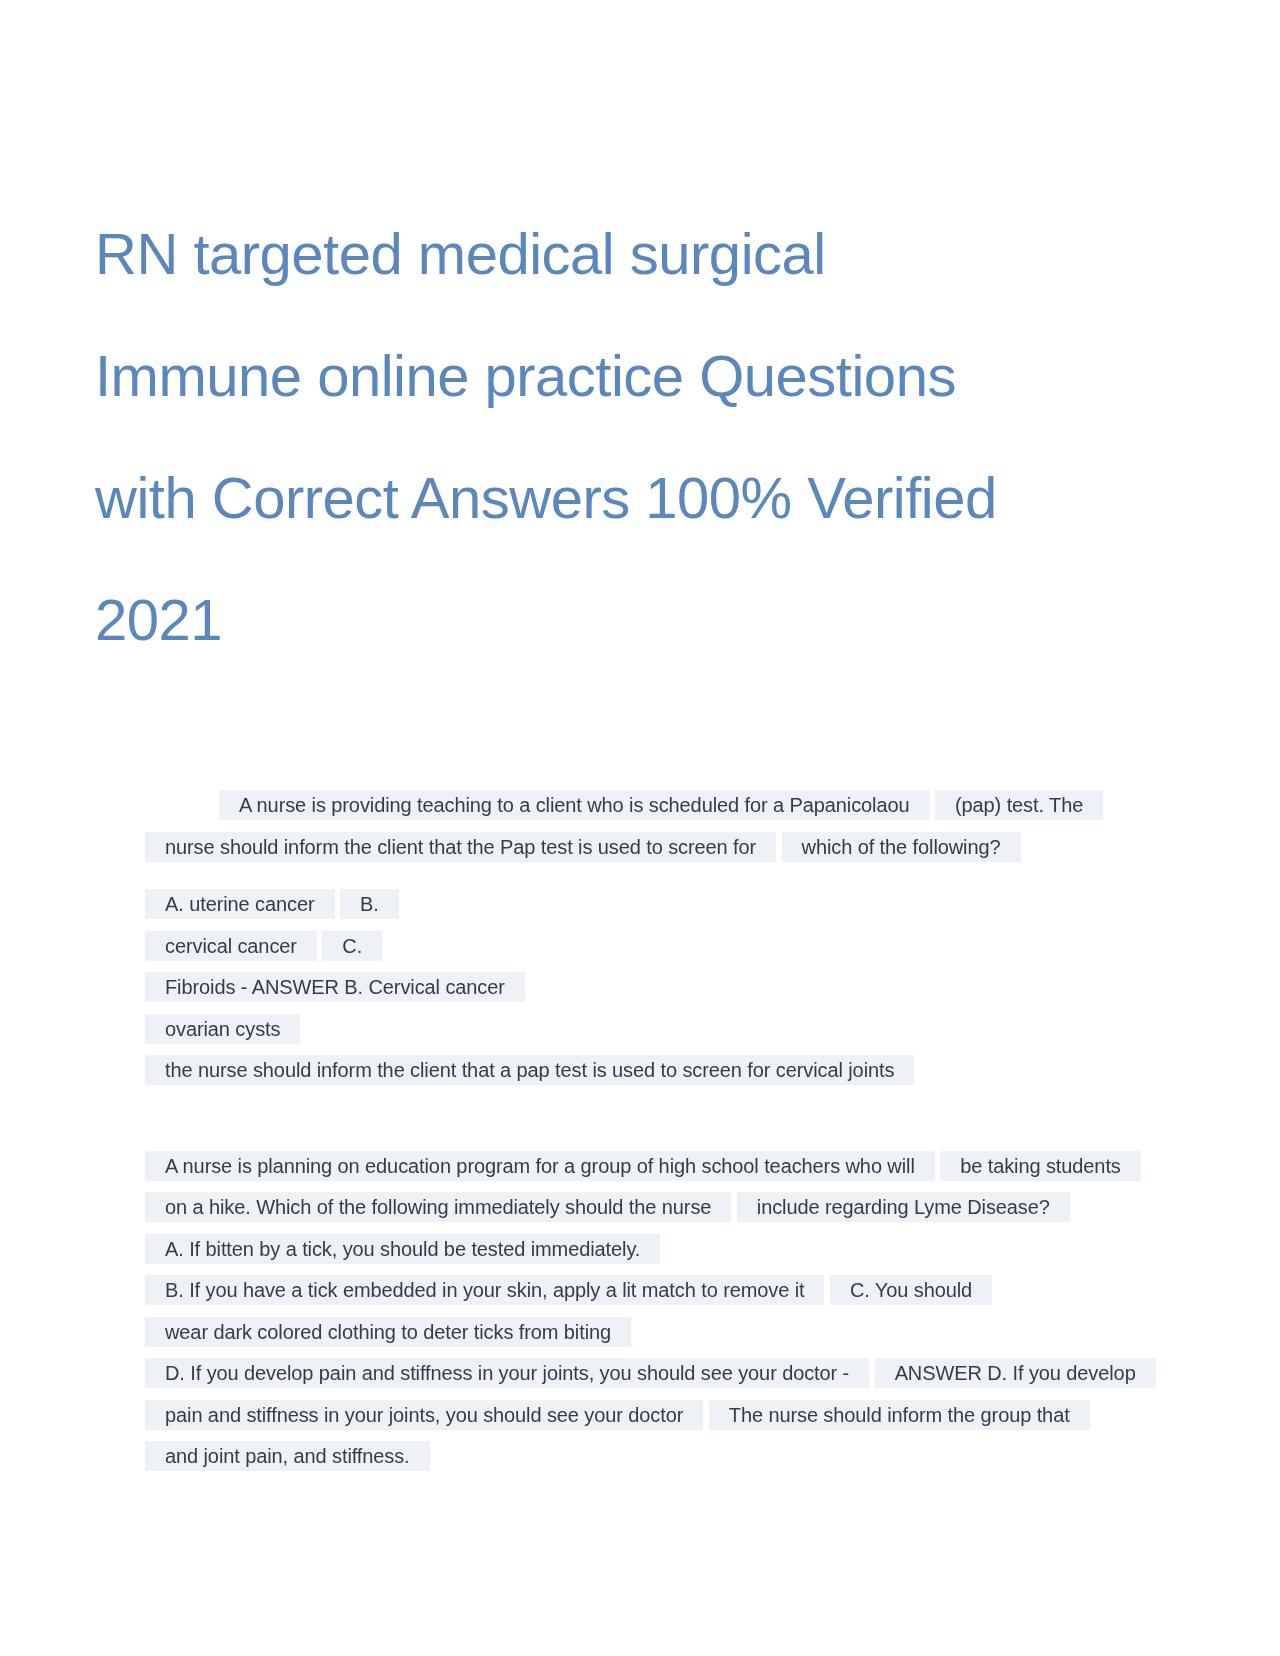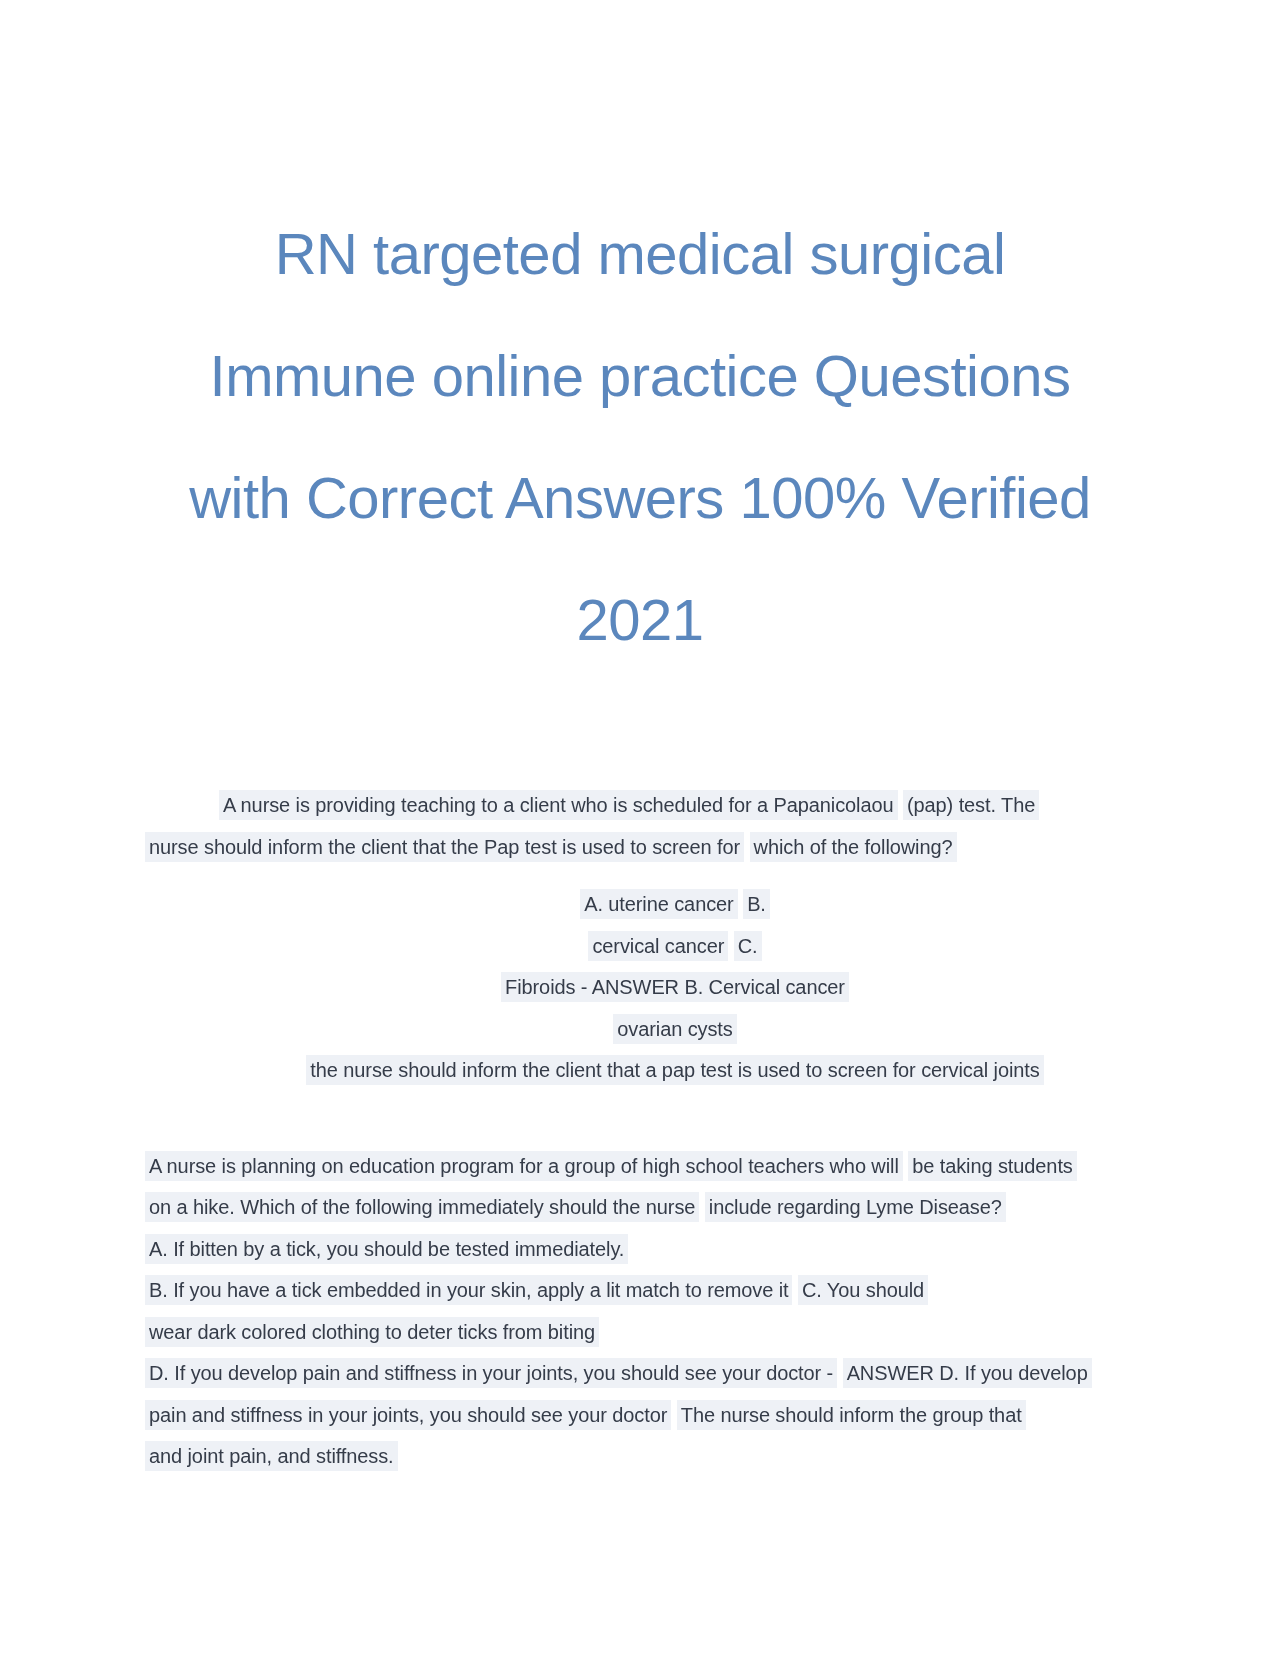--- a/index.html
+++ b/index.html
@@ -19,47 +19,47 @@
   .page {
     position: relative;
     width: 1280px;
     height: 1656px;
     background: var(--page-bg);
     overflow: hidden;
   }
   .doc-title {
     margin-top: 193px;
     padding: 0 95px;
-    text-align: center;
+    text-align: left;
     color: var(--accent);
     font-size: 58px;
     line-height: 122px;
     font-weight: 400;
     letter-spacing: -0.5px;
   }
   .title-line { white-space: pre; }
   .doc-body {
     margin: 104px 0 0 145px;
     width: 1060px;
     color: var(--text);
     font-size: 20px;
     letter-spacing: -0.1px;
   }
   .block { margin: 0; }
-  .block.gap-small { margin-top: 16px; text-align: center; }
+  .block.gap-small { margin-top: 16px; }
   .block.gap-large { margin-top: 54px; }
   .text-line {
     height: 41.5px;
     line-height: 41.5px;
     white-space: pre;
   }
   .text-line.indent { padding-left: 74px; }
   .hl-seg {
     background: var(--hl);
-    padding: 4px 4px;
+    padding: 4px 20px;
   }
 </style>
 </head>
 <body>
 
 <div class="page">
   <div class="doc-title" id="doc-title">
       <div class="title-line">RN targeted medical surgical</div>
       <div class="title-line">Immune online practice Questions</div>
       <div class="title-line">with Correct Answers 100% Verified</div>

